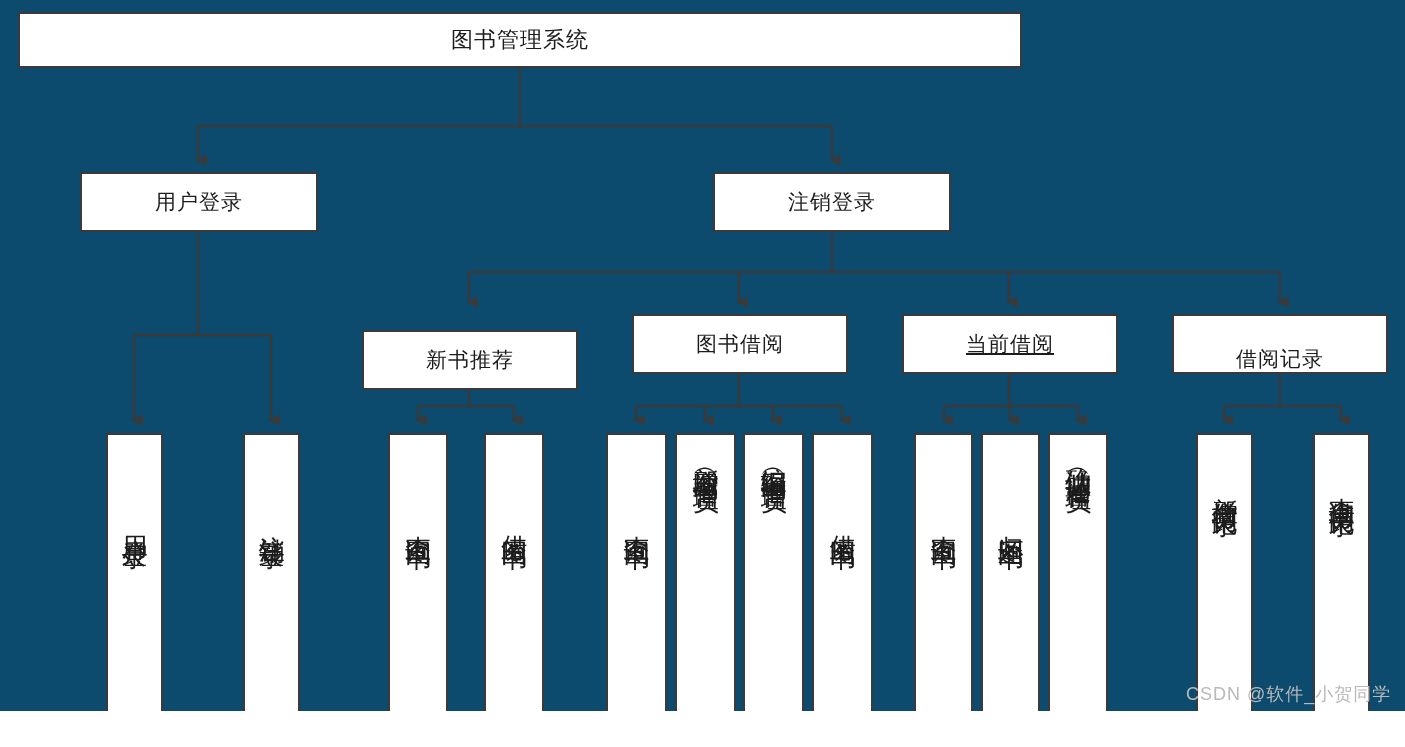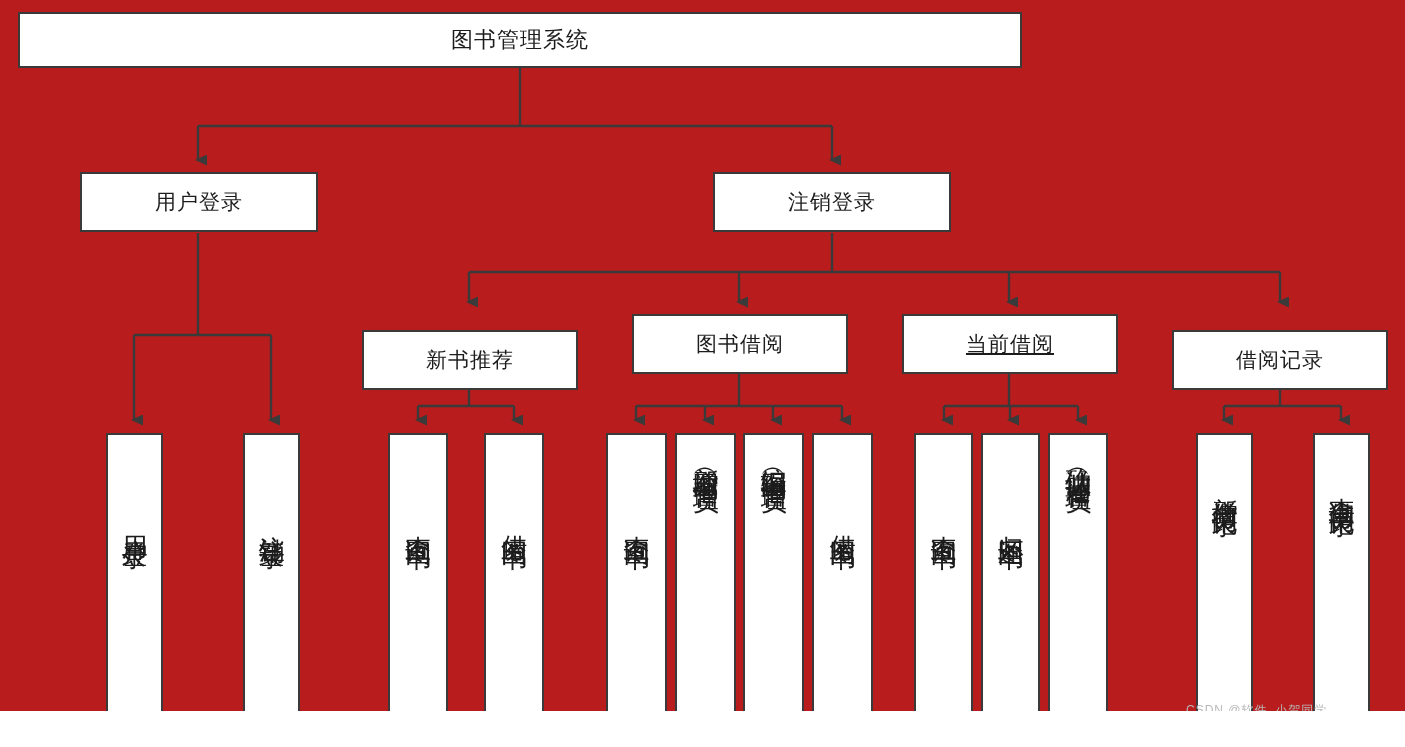--- a/index.html
+++ b/index.html
@@ -4,21 +4,21 @@
 <style>
   html,body{margin:0;padding:0;background:#ffffff;}
   body{
     font-family:"Liberation Sans","DejaVu Sans",sans-serif;
     color:#1c1c1c;
   }
   #canvas{
     position:relative;
     width:1405px;
     height:711px;
-    background:#b91c1c;
+    background:#0c4a6e;
     overflow:hidden;
   }
   #edges{
     position:absolute;
     left:0; top:0;
     width:1405px;
     height:747px;
     pointer-events:none;
   }
   .node{
@@ -54,22 +54,22 @@
     writing-mode:vertical-rl;
     text-orientation:upright;
     font-size:26px;
     line-height:1.05;
     letter-spacing:3px;
     white-space:nowrap;
   }
   .watermark{
     position:absolute;
     left:1186px;
-    top:702px;
-    font-size:12px;
+    top:682px;
+    font-size:18px;
     color:#b9b9b9;
     letter-spacing:1px;
     white-space:nowrap;
     z-index:5;
   }
 </style>
 </head>
 <body>
 
 <div id="canvas">
@@ -137,21 +137,21 @@
 
   <div class="node horiz" style="left:362px; top:330px; width:216px; height:60px;">
     <span class="label">新书推荐</span>
   </div>
   <div class="node horiz" style="left:632px; top:314px; width:216px; height:60px;">
     <span class="label">图书借阅</span>
   </div>
   <div class="node horiz" style="left:902px; top:314px; width:216px; height:60px;text-decoration:underline;">
     <span class="label">当前借阅</span>
   </div>
-  <div class="node horiz" style="left:1172px; top:330px; width:216px; height:60px;">
+  <div class="node horiz" style="left:1172px; top:314px; width:216px; height:60px;align-items:flex-end;">
     <span class="label">借阅记录</span>
   </div>
 
   <div class="node vert" style="left:106px; top:433px; width:57px; height:300px; padding-top:80px;">
     <span class="label">用户登录</span>
   </div>
   <div class="node vert" style="left:243px; top:433px; width:57px; height:300px; padding-top:80px;">
     <span class="label">注销登录</span>
   </div>
 

